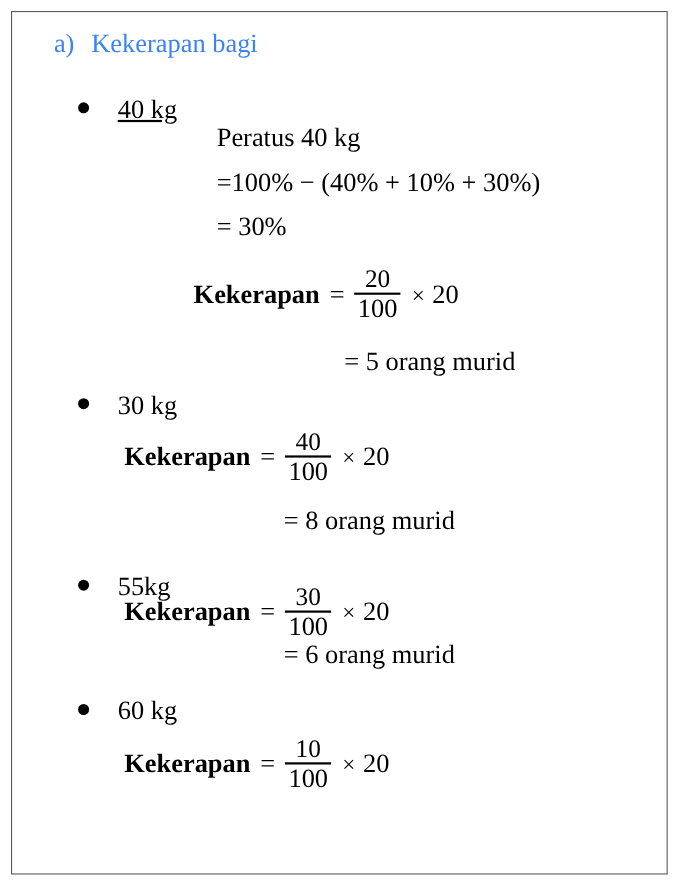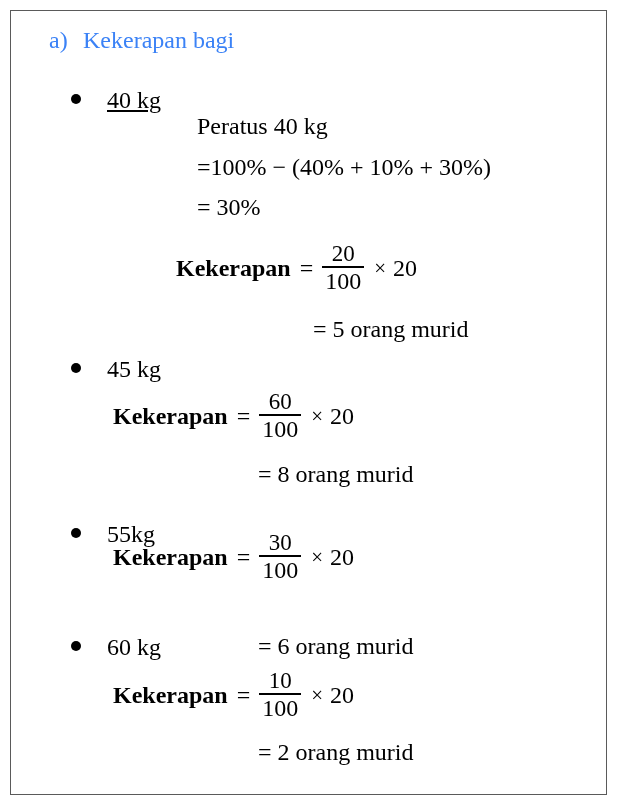--- a/index.html
+++ b/index.html
@@ -152,27 +152,27 @@
         <span class="num">20</span>
         <span class="bar"></span>
         <span class="den">100</span>
       </span>
       <span class="times">×</span>
       <span class="mult-val">20</span>
     </div>
     <div class="result" style="left:302px; top:305px;">= 5 orang murid</div>
 
     <div class="bullet-row" style="top:345px;">
-      <span class="bullet-dot"></span><span>45 kg</span>
+      <span class="bullet-dot"></span><span>30 kg</span>
     </div>
     <div class="eq" style="left:102px; top:380px;">
       <span class="lbl">Kekerapan</span>
       <span class="eqsign">=</span>
       <span class="frac">
-        <span class="num">60</span>
+        <span class="num">40</span>
         <span class="bar"></span>
         <span class="den">100</span>
       </span>
       <span class="times">×</span>
       <span class="mult-val">20</span>
     </div>
     <div class="result" style="left:247px; top:450px;text-align:center;">= 8 orang murid</div>
 
     <div class="bullet-row" style="top:486px;margin-top:24px;">
       <span class="bullet-dot"></span><span>55kg</span>
@@ -181,32 +181,31 @@
       <span class="lbl">Kekerapan</span>
       <span class="eqsign">=</span>
       <span class="frac">
         <span class="num">30</span>
         <span class="bar"></span>
         <span class="den">100</span>
       </span>
       <span class="times">×</span>
       <span class="mult-val">20</span>
     </div>
-    <div class="result" style="left:247px; top:622px;">= 6 orang murid</div>
+    <div class="result" style="left:247px; top:572px;">= 6 orang murid</div>
 
     <div class="bullet-row" style="top:623px;">
       <span class="bullet-dot"></span><span>60 kg</span>
     </div>
     <div class="eq" style="left:102px; top:659px;">
       <span class="lbl">Kekerapan</span>
       <span class="eqsign">=</span>
       <span class="frac">
         <span class="num">10</span>
         <span class="bar"></span>
         <span class="den">100</span>
       </span>
       <span class="times">×</span>
       <span class="mult-val">20</span>
     </div>
-    <div class="result" style="left:247px; top:728px;">= 2 orang murid</div>
 
   </div>
 </div>
 
 </body></html>

